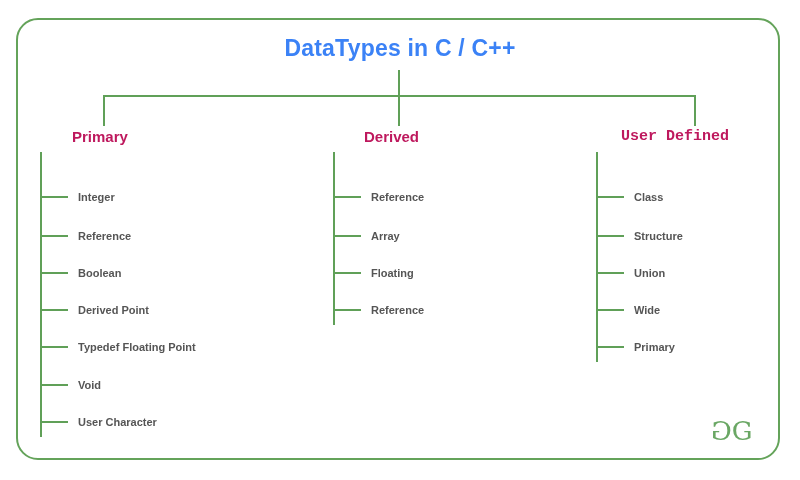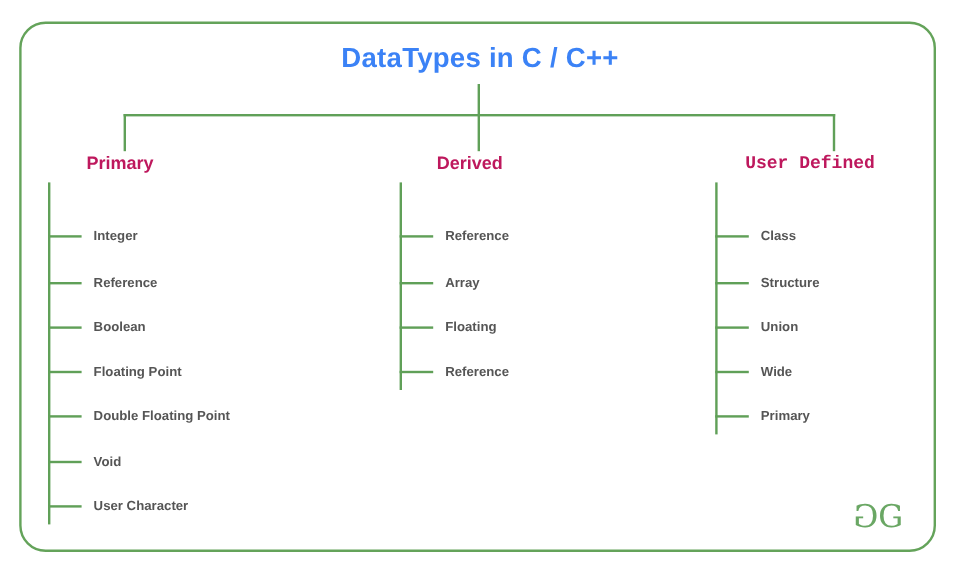--- a/index.html
+++ b/index.html
@@ -154,25 +154,25 @@
     <div class="item" style="left:40px; top:226px;">
       <span class="tick"></span>
       <span class="item-label">Reference</span>
     </div>
     <div class="item" style="left:40px; top:263px;">
       <span class="tick"></span>
       <span class="item-label">Boolean</span>
     </div>
     <div class="item" style="left:40px; top:300px;">
       <span class="tick"></span>
-      <span class="item-label">Floating Point</span>
+      <span class="item-label">Derived Point</span>
     </div>
     <div class="item" style="left:40px; top:337px;">
       <span class="tick"></span>
-      <span class="item-label">Double Floating Point</span>
+      <span class="item-label">Typedef Floating Point</span>
     </div>
     <div class="item" style="left:40px; top:375px;">
       <span class="tick"></span>
       <span class="item-label">Void</span>
     </div>
     <div class="item" style="left:40px; top:412px;">
       <span class="tick"></span>
       <span class="item-label">User Character</span>
     </div>
   </div>

